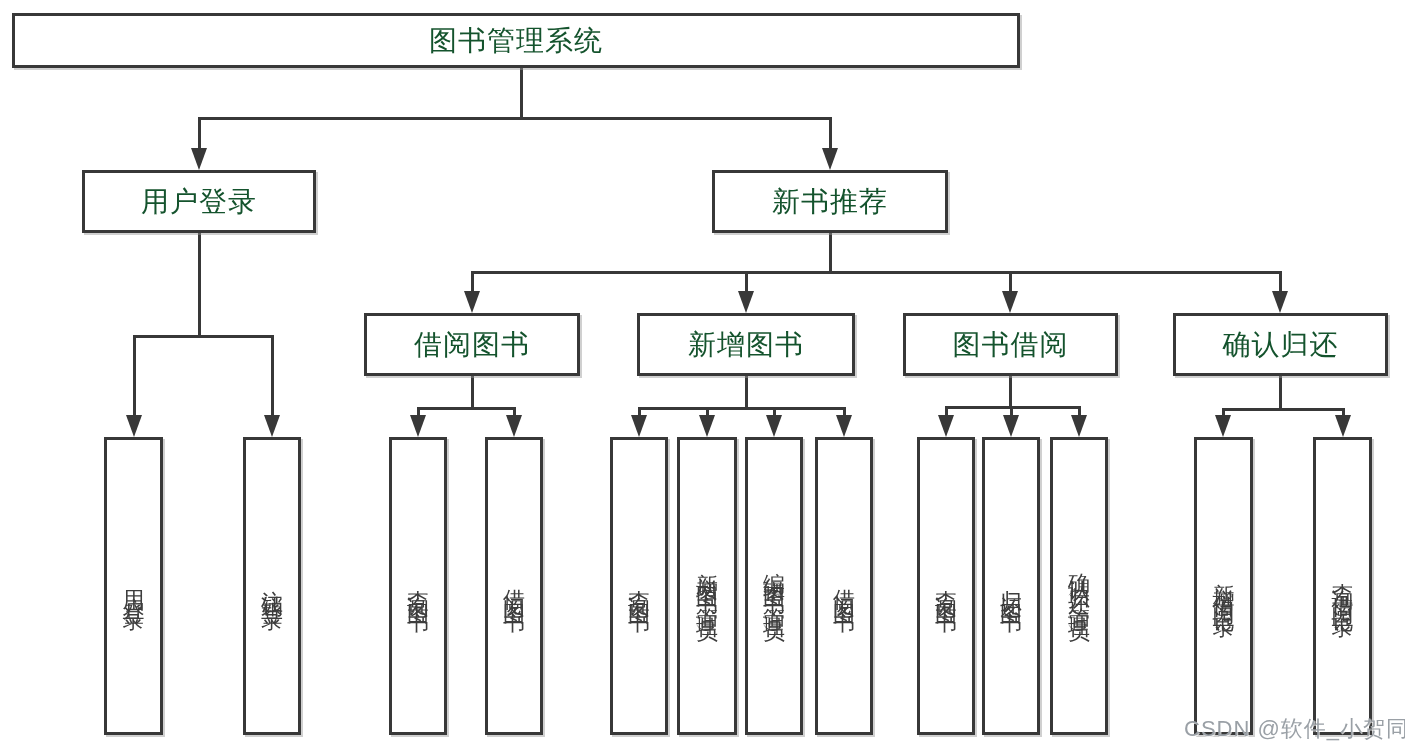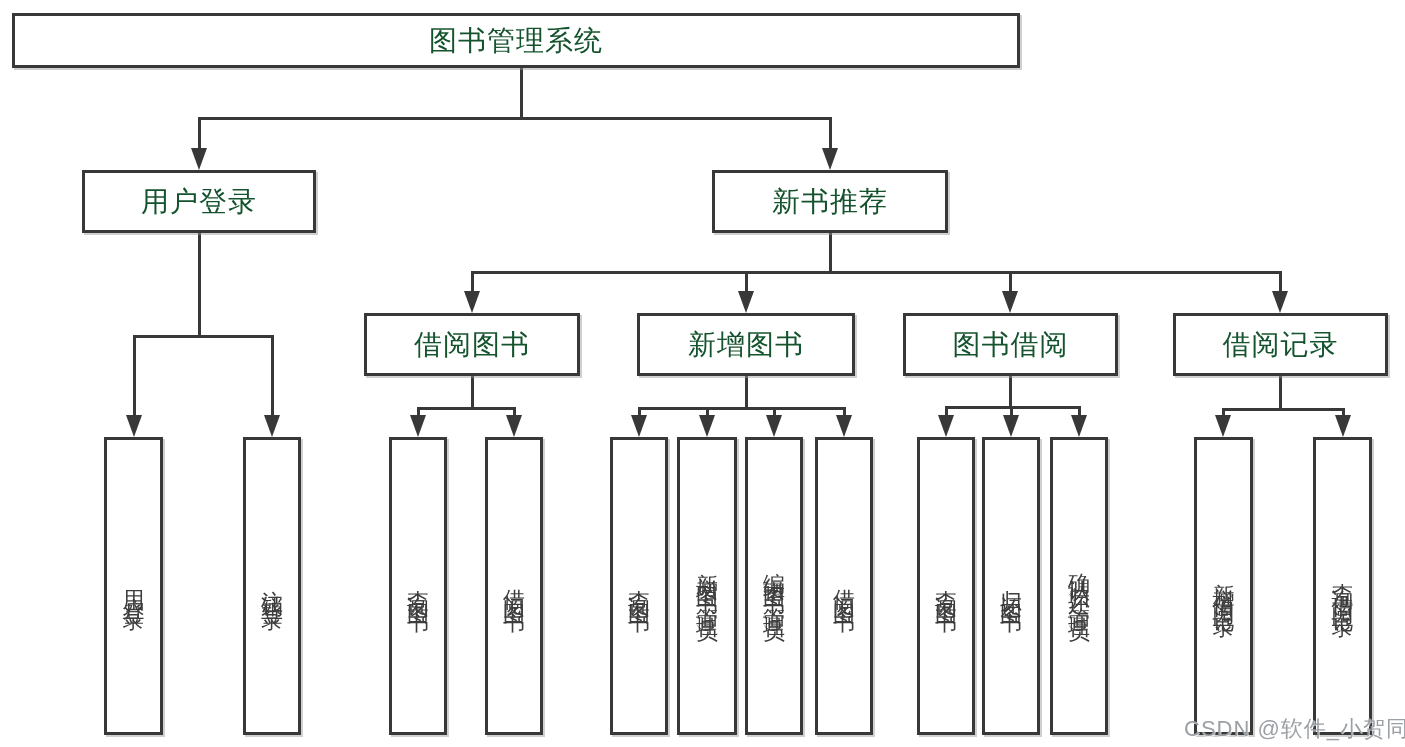--- a/index.html
+++ b/index.html
@@ -58,21 +58,21 @@
   <div class="box" style="left:364px;top:313px;width:216px;height:63px">
     <span class="hlabel">借阅图书</span>
   </div>
   <div class="box" style="left:637px;top:313px;width:218px;height:63px">
     <span class="hlabel">新增图书</span>
   </div>
   <div class="box" style="left:903px;top:313px;width:215px;height:63px">
     <span class="hlabel">图书借阅</span>
   </div>
   <div class="box" style="left:1173px;top:313px;width:215px;height:63px">
-    <span class="hlabel">借阅记录</span>
+    <span class="hlabel">确认归还</span>
   </div>
 
   <div class="box" style="left:104px;top:437px;width:59px;height:298px">
     <span class="vlabel">用户登录</span>
   </div>
   <div class="box" style="left:243px;top:437px;width:58px;height:298px">
     <span class="vlabel">注销登录</span>
   </div>
 
   <div class="box" style="left:389px;top:437px;width:58px;height:298px">

